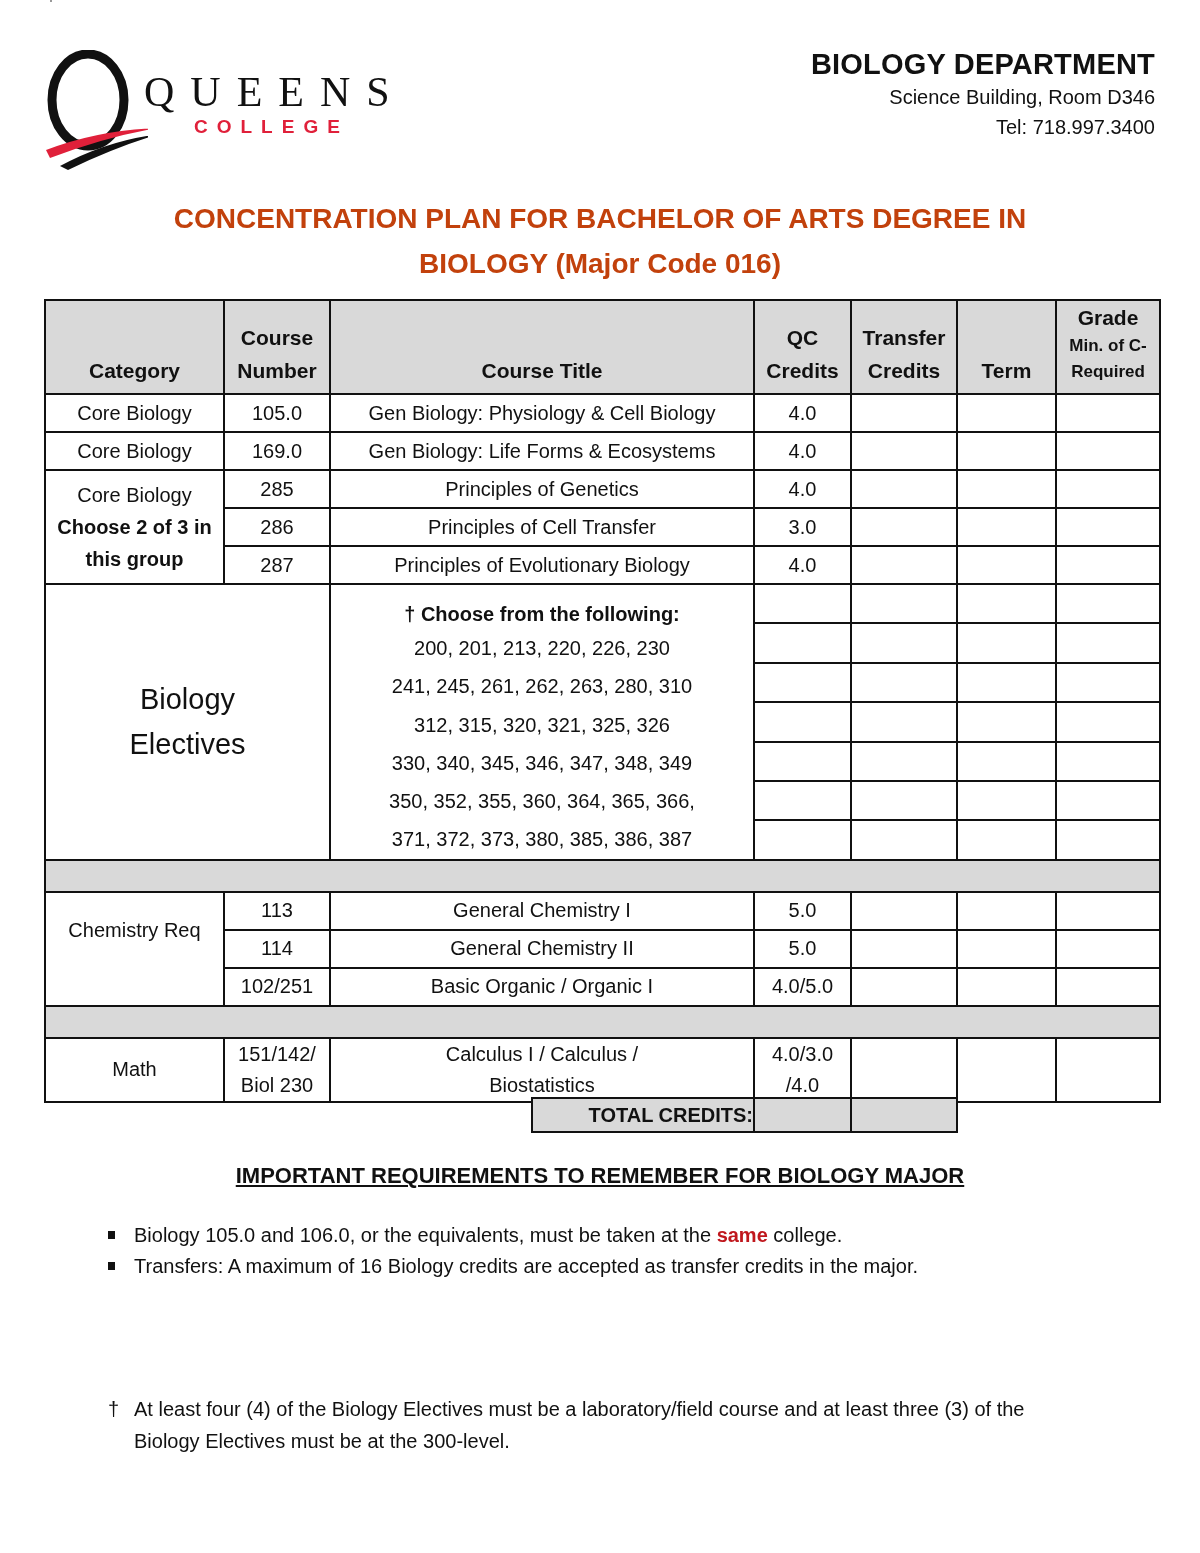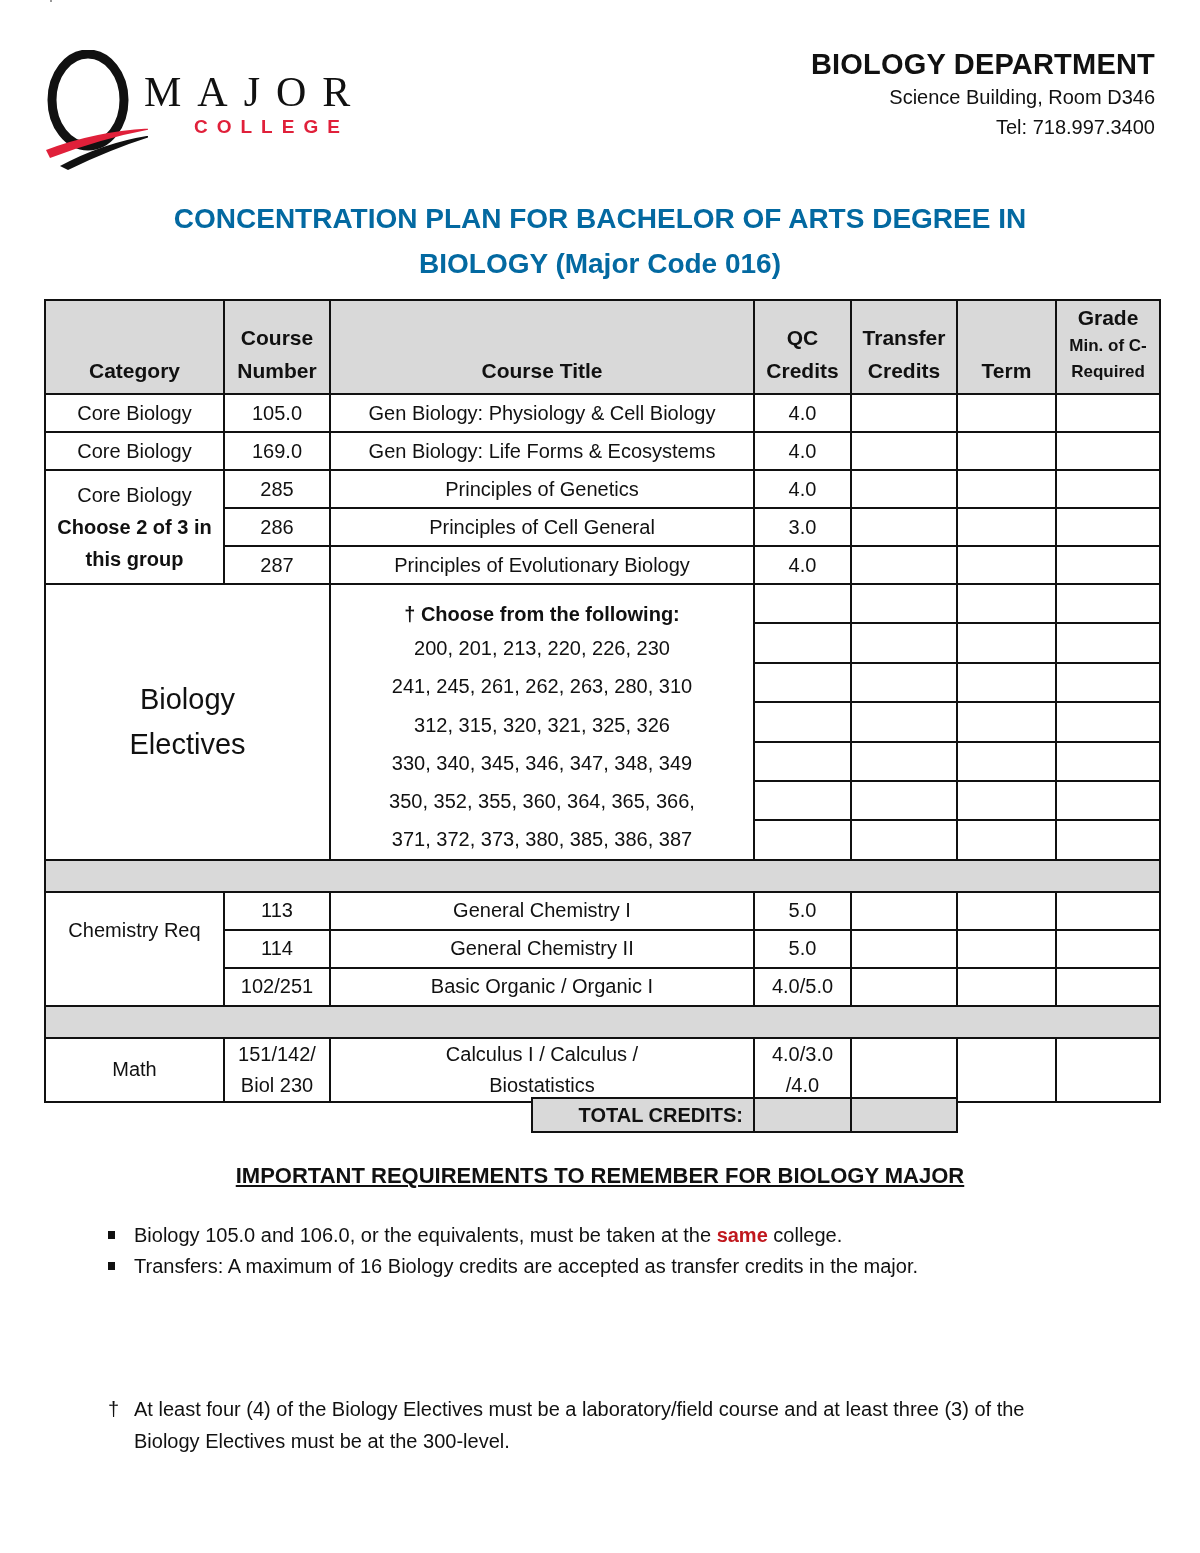--- a/index.html
+++ b/index.html
@@ -9,42 +9,42 @@
     
     .logo { position: absolute; left: 38px; top: 50px; width: 360px; height: 125px; }
     .logo-q { position: absolute; left: 0; top: 0; width: 110px; height: 120px; }
     .logo-word { position: absolute; left: 106px; top: 18px; font-family: "Liberation Serif", "DejaVu Serif", serif; font-size: 42px; letter-spacing: 16px; color: #111; }
     .logo-college { position: absolute; left: 156px; top: 66px; font-family: "Liberation Sans", sans-serif; font-weight: bold; font-size: 19px; letter-spacing: 9px; color: #e0203a; }
 
     .dept { position: absolute; right: 45px; top: 46px; text-align: right; }
     .dept-name { font-weight: bold; font-size: 29px; letter-spacing: 0.2px; color: #111; line-height: 36px; }
     .dept-line { font-size: 20px; line-height: 30px; color: #111; }
 
-    .title { position: absolute; left: 0; width: 1200px; top: 196px; text-align: center; font-weight: bold; font-size: 28px; line-height: 45px; color: #0369a1; }
+    .title { position: absolute; left: 0; width: 1200px; top: 196px; text-align: center; font-weight: bold; font-size: 28px; line-height: 45px; color: #c2410c; }
 
     
     table.plan { position: absolute; left: 44px; top: 299px; border-collapse: collapse; width: 1115px; table-layout: fixed; font-size: 20px; }
     table.plan td, table.plan th { border: 2px solid #111; text-align: center; vertical-align: middle; padding: 0 4px; }
     table.plan th { background: #d9d9d9; font-weight: bold; font-size: 21px; line-height: 33px; padding-top: 2px; vertical-align: bottom; padding-bottom: 6px;}
     th .small { display: block; font-size: 17px; line-height: 26px; }
     th .grade-top { display:block; line-height: 30px; }
     tr.r38 td { height: 38px; }
     td.cat-multi { line-height: 32px; }
     td.cat-multi b { display: block; }
     td.electives-cat { font-size: 29px; line-height: 45px; text-align: left; padding-left: 80px; }
     td.electives-list { text-align: left; padding-left: 8px; vertical-align: top; font-size: 20px; }
     .el-head { font-weight: bold; padding-top: 14px; line-height: 30px; }
     .el-line { padding-left: 0px; line-height: 38.3px; }
     tr.gap td { background: #d9d9d9; height: 32px; }
     td.blank { background: #fff; }
     td.mathnum { line-height: 31px; }
 
     table.total { position: absolute; left: 531px; top: 1097px; border-collapse: collapse; table-layout: fixed; }
     table.total td { border: 2px solid #111; background: #d9d9d9; height: 34px; }
-    table.total td.label { width: 222px; text-align: right; font-weight: bold; font-size: 20px; padding-right: 10px; }
+    table.total td.label { width: 222px; text-align: right; font-weight: bold; font-size: 20px; }
     table.total td.v1 { width: 97px; }
     table.total td.v2 { width: 106px; }
 
     
     .req-title { position: absolute; left: 0; width: 1200px; top: 1163px; text-align: center; font-weight: bold; font-size: 22px; text-decoration: underline; color: #111; }
     ul.reqs { position: absolute; left: 108px; top: 1220px; list-style: none; }
     ul.reqs li { font-size: 20px; line-height: 31px; position: relative; padding-left: 26px; color: #111; }
     ul.reqs li .bullet { position: absolute; left: 0; top: 11px; width: 7px; height: 8px; background: #111; }
     .same { color: #c0171d; font-weight: bold; }
     .dagger-note { position: absolute; left: 108px; top: 1393px; width: 960px; font-size: 20px; line-height: 32px; padding-left: 26px; color: #111; }
@@ -55,21 +55,21 @@
 <body>
 
 <div class="dot"></div>
 
 <div class="logo">
   <svg class="logo-q" viewBox="0 0 110 120">
     <ellipse cx="50" cy="50" rx="36" ry="46" fill="none" stroke="#111" stroke-width="9"></ellipse>
     <path d="M8 100 Q60 80 120 78 Q70 86 12 108 Z" fill="#e0203a"></path>
     <path d="M22 116 Q70 90 122 84 Q80 96 30 120 Z" fill="#111"></path>
   </svg>
-  <div class="logo-word">MAJOR</div>
+  <div class="logo-word">QUEENS</div>
   <div class="logo-college">COLLEGE</div>
 </div>
 
 <div class="dept">
   <div class="dept-name">BIOLOGY DEPARTMENT</div>
   <div class="dept-line">Science Building, Room D346</div>
   <div class="dept-line">Tel: 718.997.3400</div>
 </div>
 
 <div class="title">
@@ -140,21 +140,21 @@
       </td>
       <td>285</td>
       <td>Principles of Genetics</td>
       <td>4.0</td>
       <td class="blank"></td>
       <td class="blank"></td>
       <td class="blank"></td>
     </tr>
     <tr class="r38">
       <td>286</td>
-      <td>Principles of Cell General</td>
+      <td>Principles of Cell Transfer</td>
       <td>3.0</td>
       <td class="blank"></td>
       <td class="blank"></td>
       <td class="blank"></td>
     </tr>
     <tr class="r38">
       <td>287</td>
       <td>Principles of Evolutionary Biology</td>
       <td>4.0</td>
       <td class="blank"></td>

